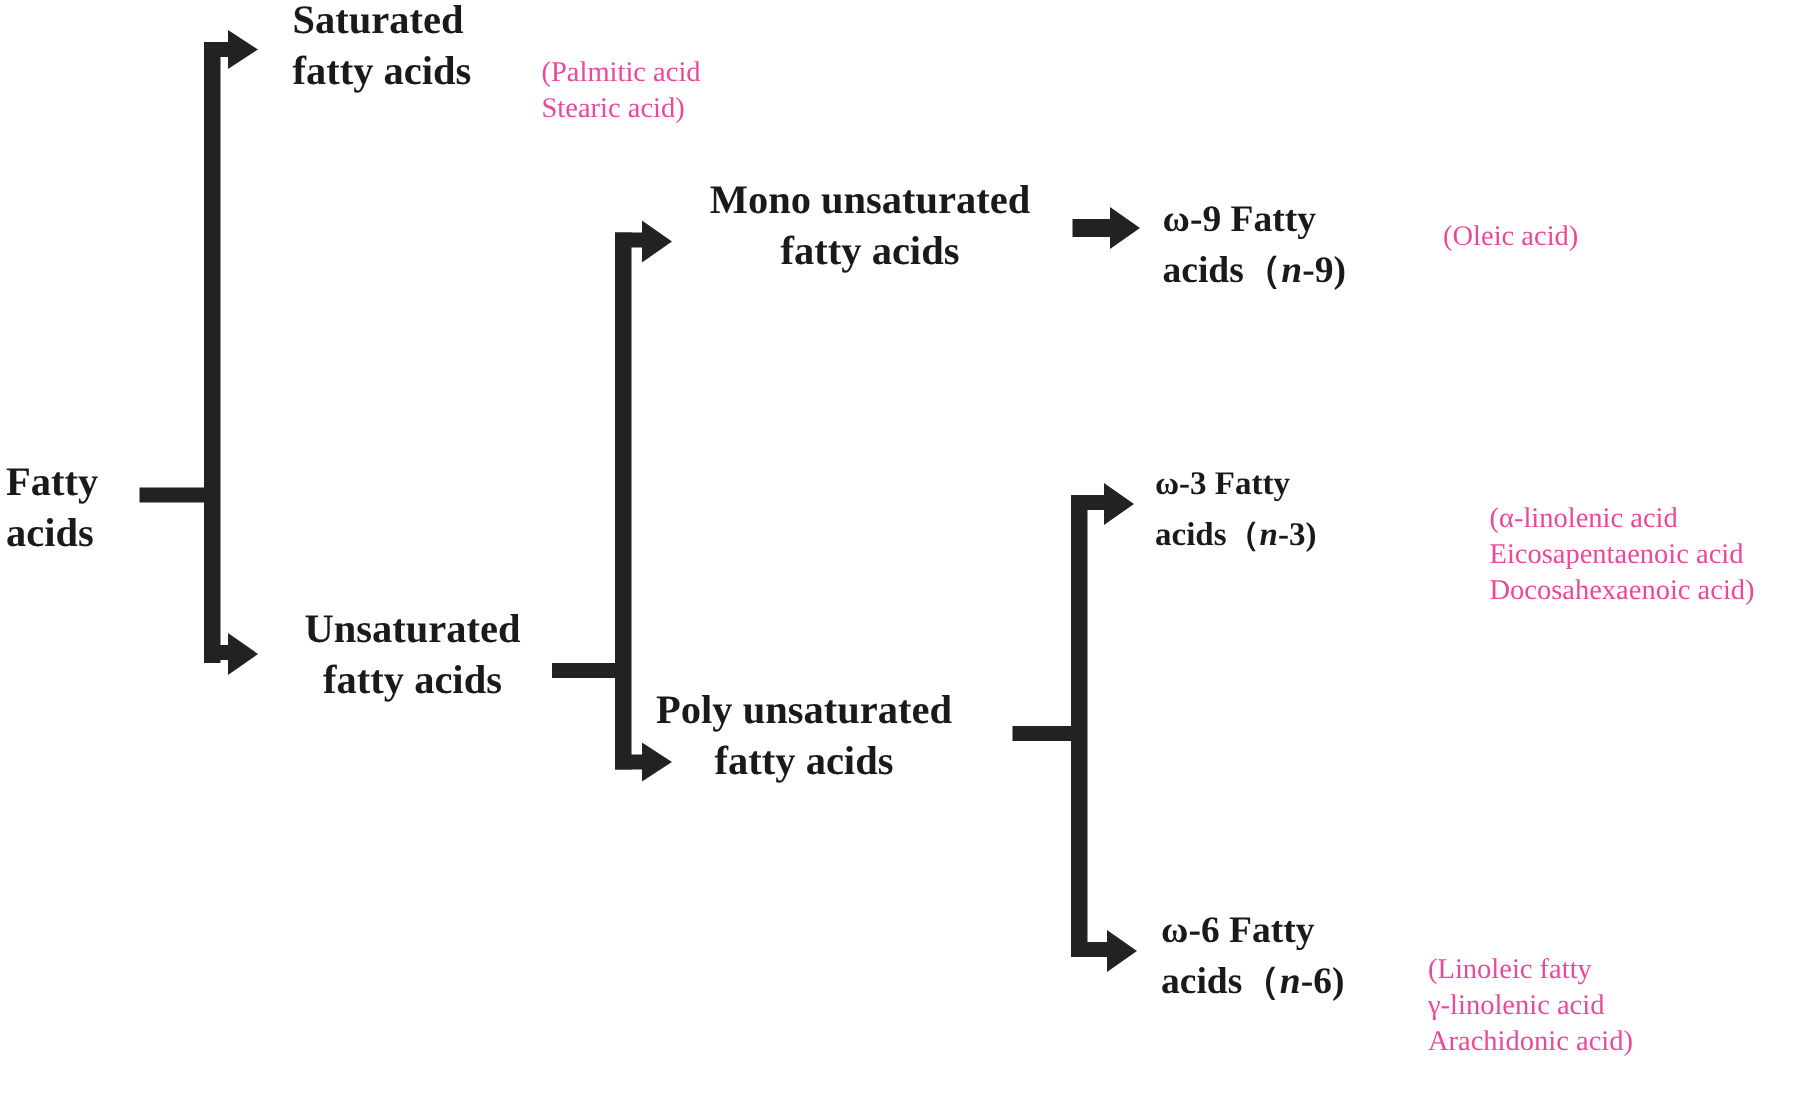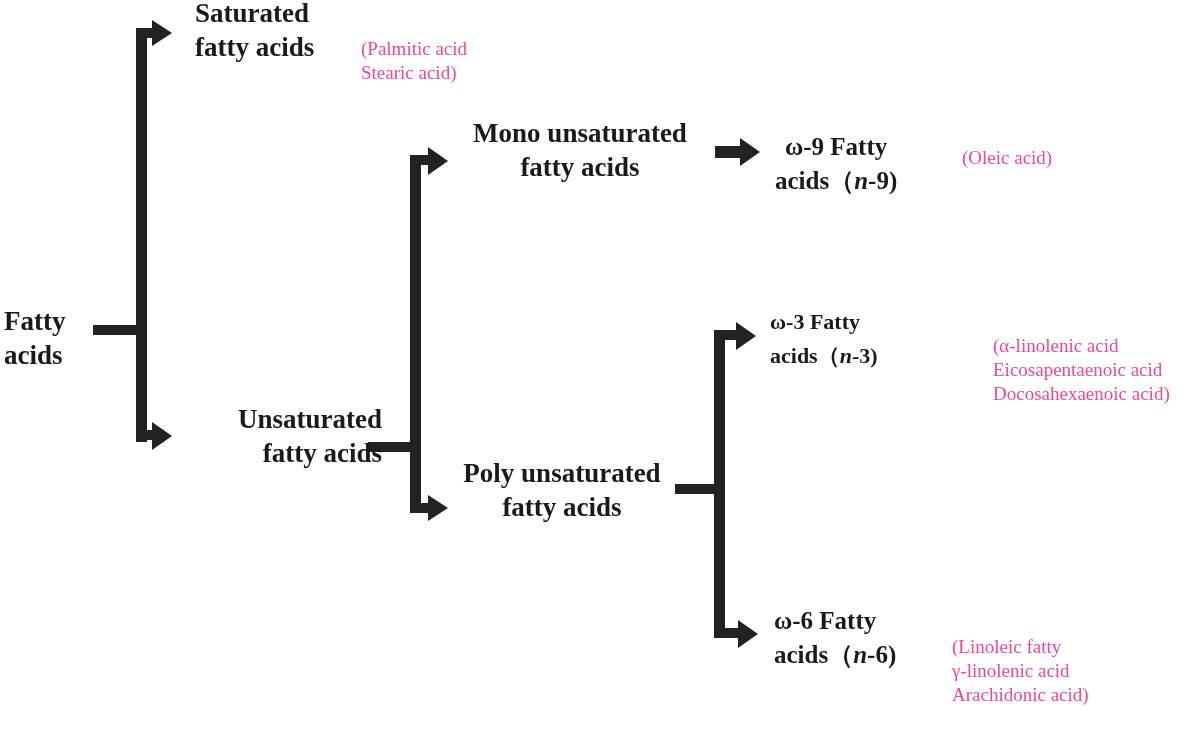--- a/index.html
+++ b/index.html
@@ -55,36 +55,36 @@
 
 <div class="node" style="left:195px; top:-4px;">
   <div>Saturated</div>
   <div>fatty acids</div>
 </div>
 <div class="note" style="left:361px; top:37px;">
   <div>(Palmitic acid</div>
   <div>Stearic acid)</div>
 </div>
 
-<div class="node center" style="left:192px; top:402px; width:190px;text-align:right;">
+<div class="node center" style="left:180px; top:402px; width:190px;">
   <div>Unsaturated</div>
   <div>fatty acids</div>
 </div>
 
 <div class="node center" style="left:440px; top:116px; width:280px;">
   <div>Mono unsaturated</div>
   <div>fatty acids</div>
 </div>
 
-<div class="node center" style="left:432px; top:456px; width:260px;">
+<div class="node center" style="left:406px; top:456px; width:260px;">
   <div>Poly unsaturated</div>
   <div>fatty acids</div>
 </div>
 
-<div class="node" style="left:775px; top:130px; font-size:25px;text-align:center;">
+<div class="node" style="left:775px; top:130px; font-size:25px;">
   <div>ω-9 Fatty</div>
   <div><span>acids（</span><span class="it">n</span><span>-9)</span></div>
 </div>
 <div class="note" style="left:962px; top:146px;">
   <div>(Oleic acid)</div>
 </div>
 
 <div class="node" style="left:770px; top:305px; font-size:22px;">
   <div>ω-3 Fatty</div>
   <div><span>acids（</span><span class="it">n</span><span>-3)</span></div>

